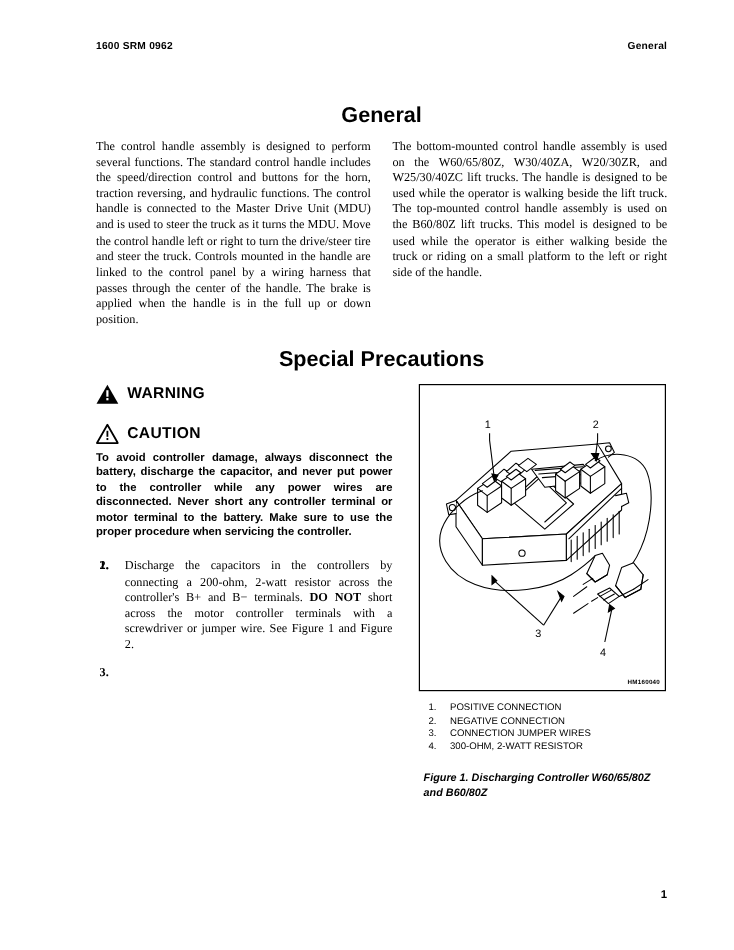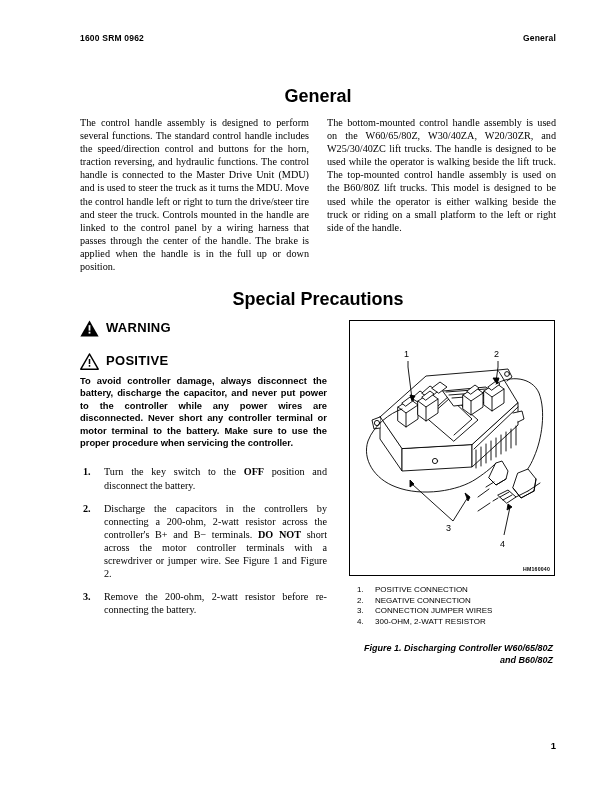--- a/index.html
+++ b/index.html
@@ -153,21 +153,21 @@
   .legend-row { display: flex; }
   .legend-num { width: 18px; }
 
   .figure-caption {
     margin-top: 15px;
     font-family: "Liberation Sans", sans-serif;
     font-weight: bold;
     font-style: italic;
     font-size: 9px;
     line-height: 12px;
-    text-align: right;
+    text-align: left;
     padding: 0 4px;
   }
 
   
   .page-number {
     position: absolute;
     right: 68px;
     top: 740px;
     font-family: "Liberation Sans", sans-serif;
     font-weight: bold;
@@ -212,29 +212,29 @@
 
     <div class="alert-block">
       <div class="alert-head">
         <span>
           <svg class="tri-icon" width="19" height="17" viewBox="0 0 19 17" aria-hidden="true">
             <path d="M9.5 1.0 L18.2 16.2 L0.8 16.2 Z" fill="none" stroke="#000" stroke-width="1.5" stroke-linejoin="round"></path>
             <rect x="8.75" y="6.0" width="1.5" height="5.0" fill="#000"></rect>
             <rect x="8.75" y="12.0" width="1.5" height="1.7" fill="#000"></rect>
           </svg>
         </span>
-        <span class="alert-title">POSITIVE</span>
+        <span class="alert-title">CAUTION</span>
       </div>
       <p class="alert-body">To avoid controller damage, always disconnect the battery, discharge the capacitor, and never put power to the controller while any power wires are disconnected. Never short any controller terminal or motor terminal to the battery. Make sure to use the proper procedure when servicing the controller.</p>
     </div>
 
     <ol class="steps" id="steps-list">
-        <li><span class="num">1.</span><span><span>Turn the key switch to the </span><span class="b">OFF</span><span> position and disconnect the battery.</span></span></li>
+        <li><span class="num">1.</span></li>
         <li><span class="num">2.</span><span><span>Discharge the capacitors in the controllers by connecting a 200-ohm, 2-watt resistor across the controller's B+ and B− terminals. </span><span class="b">DO NOT</span><span> short across the motor controller terminals with a screwdriver or jumper wire. See Figure 1 and Figure 2.</span></span></li>
-        <li><span class="num">3.</span><span><span>Remove the 200-ohm, 2-watt resistor before re-connecting the battery.</span></span></li>
+        <li><span class="num">3.</span></li>
       </ol>
   </div>
 
   <div class="figure-wrap">
     <div class="figure-box">
       <svg width="204" height="254" viewBox="0 0 204 254" aria-hidden="true">
         <g fill="none" stroke="#000" stroke-width="0.9" stroke-linejoin="round" stroke-linecap="round">
 
           <path d="M30 96 L76 55 L148 49 L168 82 L122 124 L52 128 Z" fill="#fff"></path>
 

